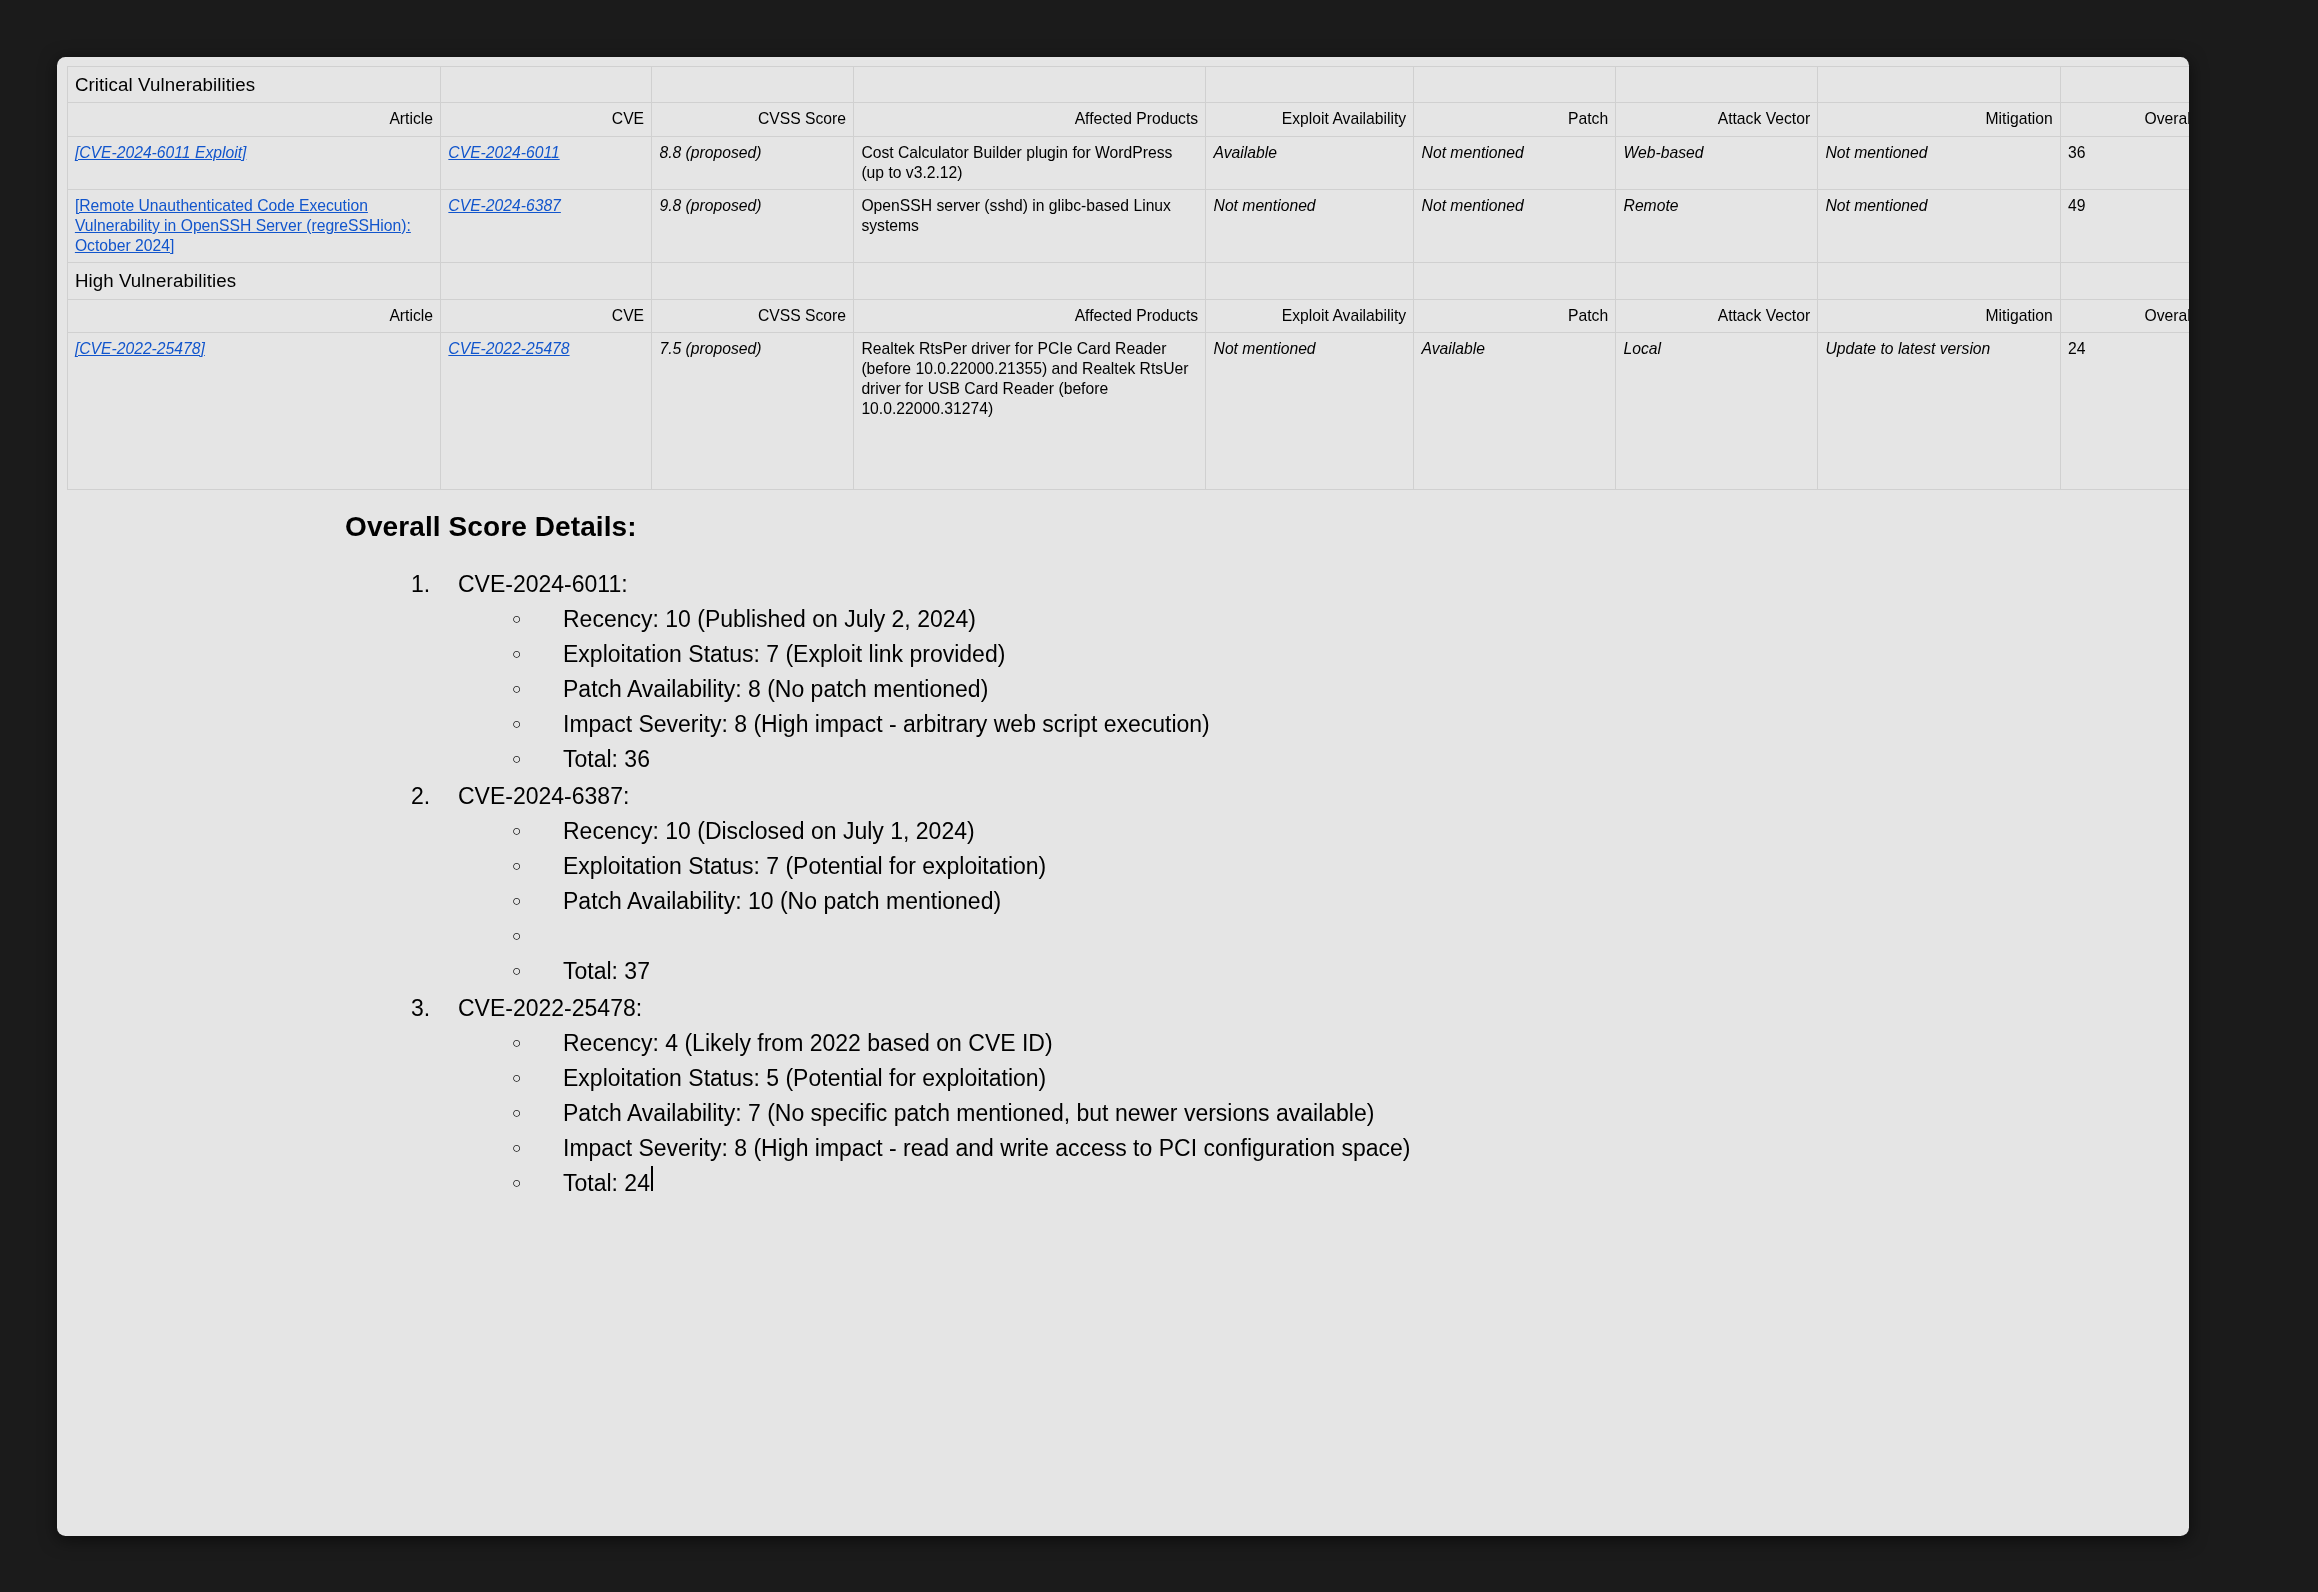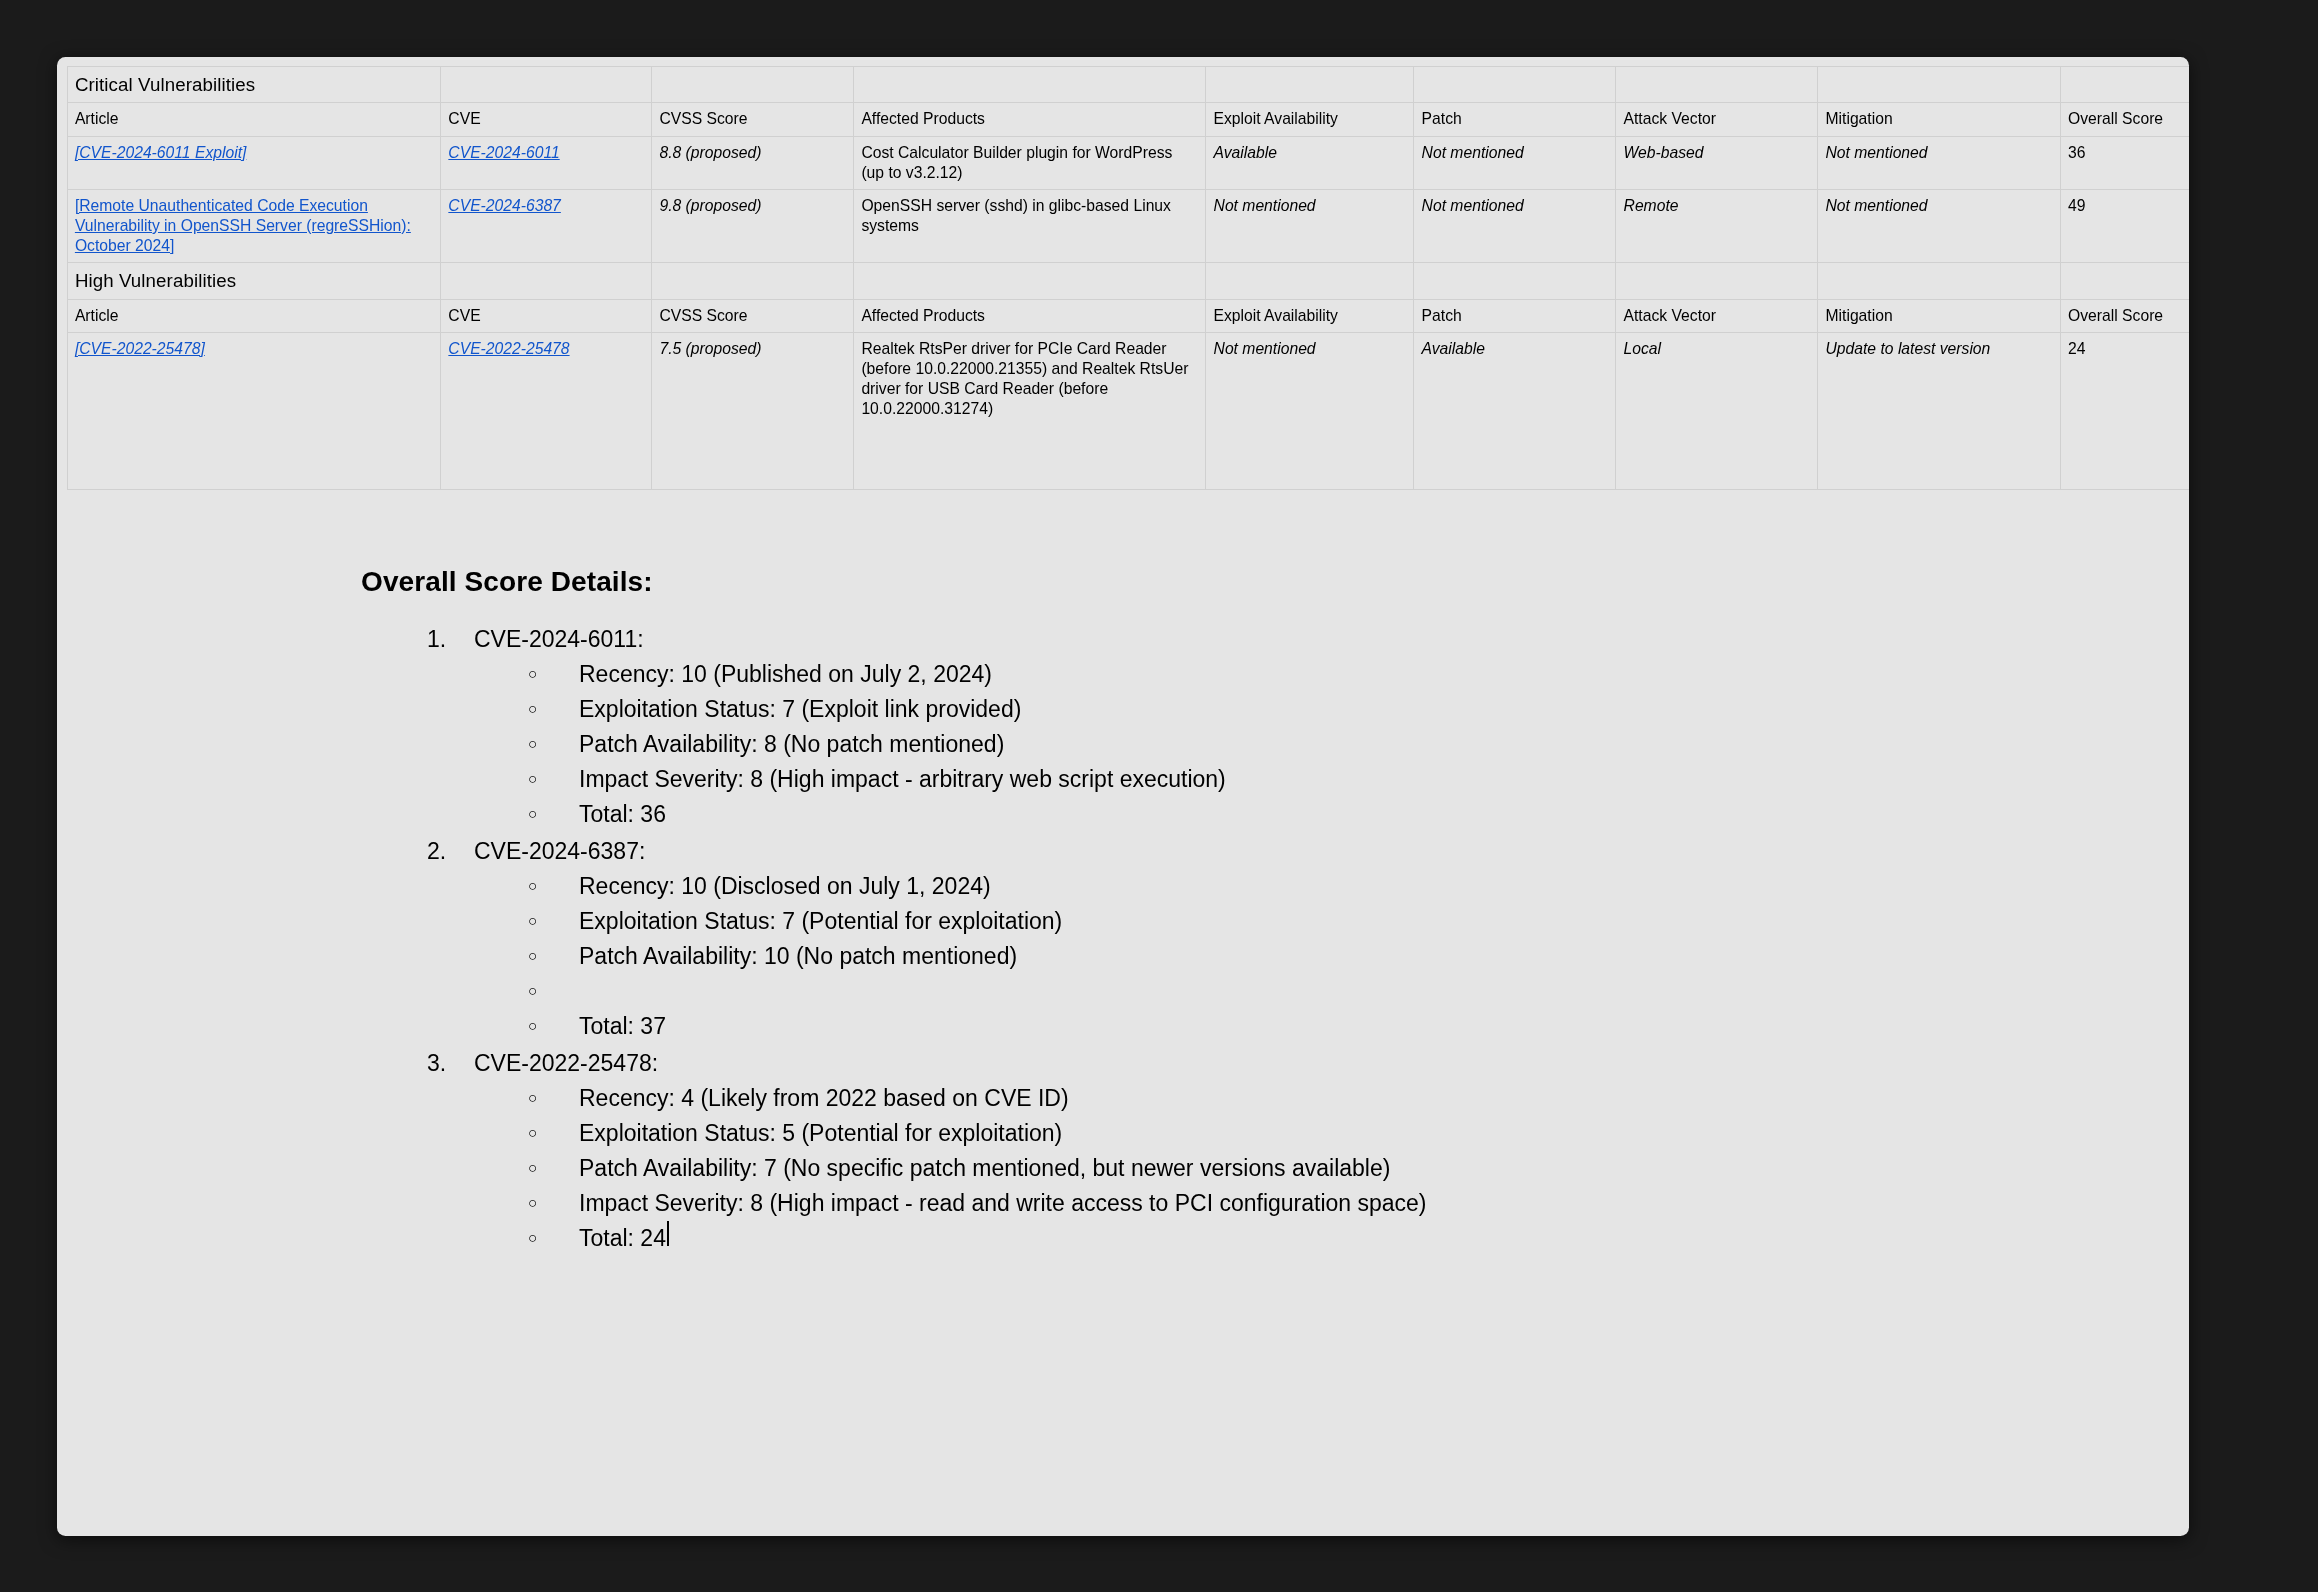--- a/index.html
+++ b/index.html
@@ -53,40 +53,40 @@
   .col-score { width: 184px; }
 
   .section-title td {
     font-weight: bold;
     font-size: 18.7px;
     padding-top: 8.5px;
     padding-bottom: 8.5px;
     letter-spacing: 0.1px;
   }
   .hdr td {
-    text-align: left;
+    text-align: right;
     font-weight: bold;
     font-size: 15.7px;
     padding-top: 8.5px;
     padding-bottom: 8.5px;
   }
   .link {
     color: #1155cc;
     text-decoration: underline;
     cursor: pointer;
     word-wrap: break-word;
   }
   td.bottom { vertical-align: bottom; font-style: italic; }
   td.num { text-align: left; vertical-align: bottom; }
   .tall-cell { height: 157px; }
 
   
   .details {
-    margin-top: 76px;
-    padding-left: 44px;
+    margin-top: 21px;
+    padding-left: 28px;
     color: #000;
   }
   h2.details-title {
     font-size: 28px;
     font-weight: bold;
     margin: 0 0 24px 260px;
     letter-spacing: 0.1px;
   }
   ol.outer {
     margin: 0 0 0 326px;

